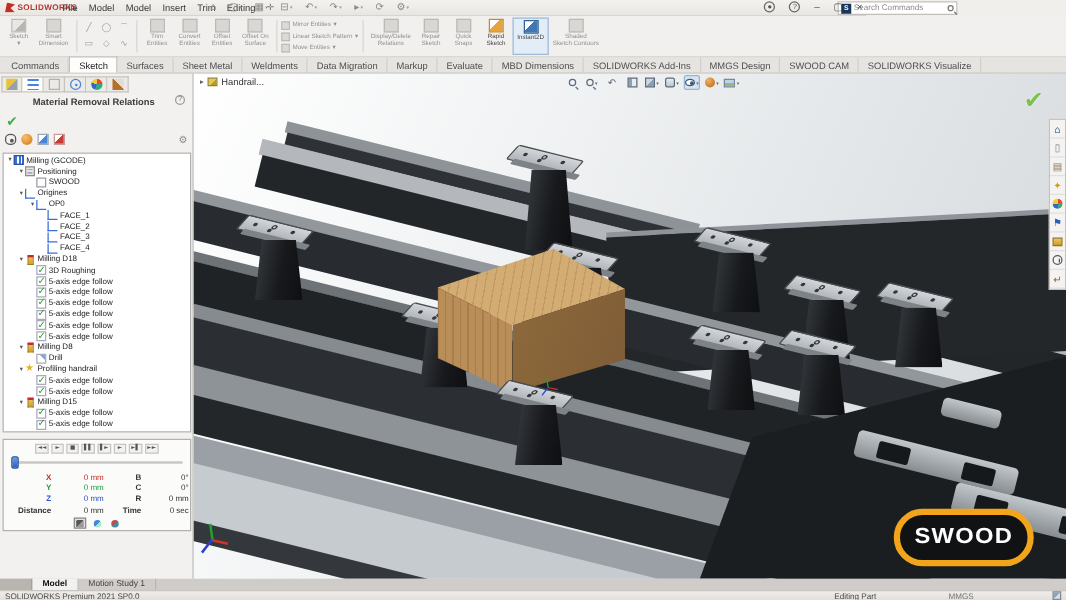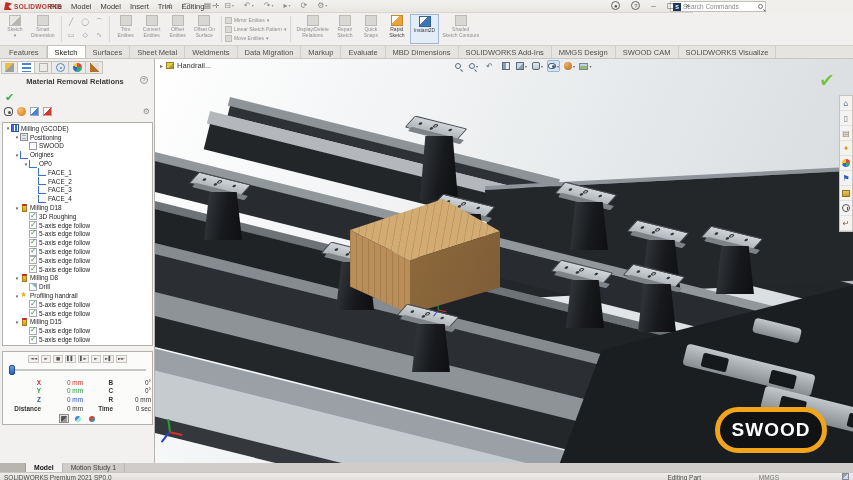--- a/index.html
+++ b/index.html
@@ -337,21 +337,21 @@
       <span class="rl">Instant2D</span>
     </div>
     <div class="rbtn">
       <span class="ric"></span>
       <span class="rl">Shaded</span>
         <span class="rl">Sketch Contours</span>
     </div>
   </div>
 
   <div id="cmdtabs">
-    <span class="ctab">Features</span>
+    <span class="ctab">Commands</span>
     <span class="ctab on">Sketch</span>
     <span class="ctab">Surfaces</span>
     <span class="ctab">Sheet Metal</span>
     <span class="ctab">Weldments</span>
     <span class="ctab">Data Migration</span>
     <span class="ctab">Markup</span>
     <span class="ctab">Evaluate</span>
     <span class="ctab">MBD Dimensions</span>
     <span class="ctab">SOLIDWORKS Add-Ins</span>
     <span class="ctab">MMGS Design</span>

